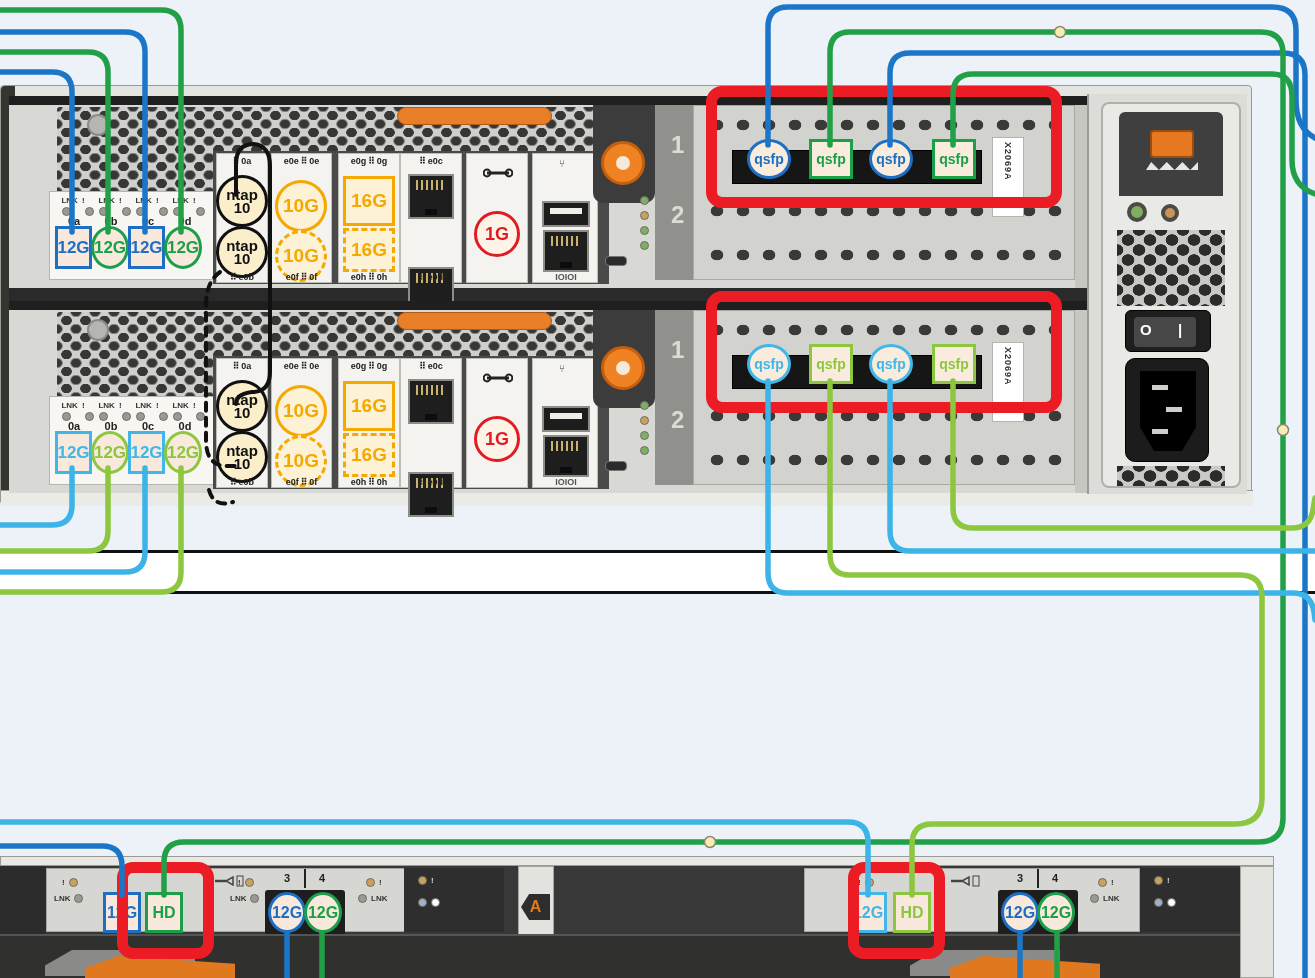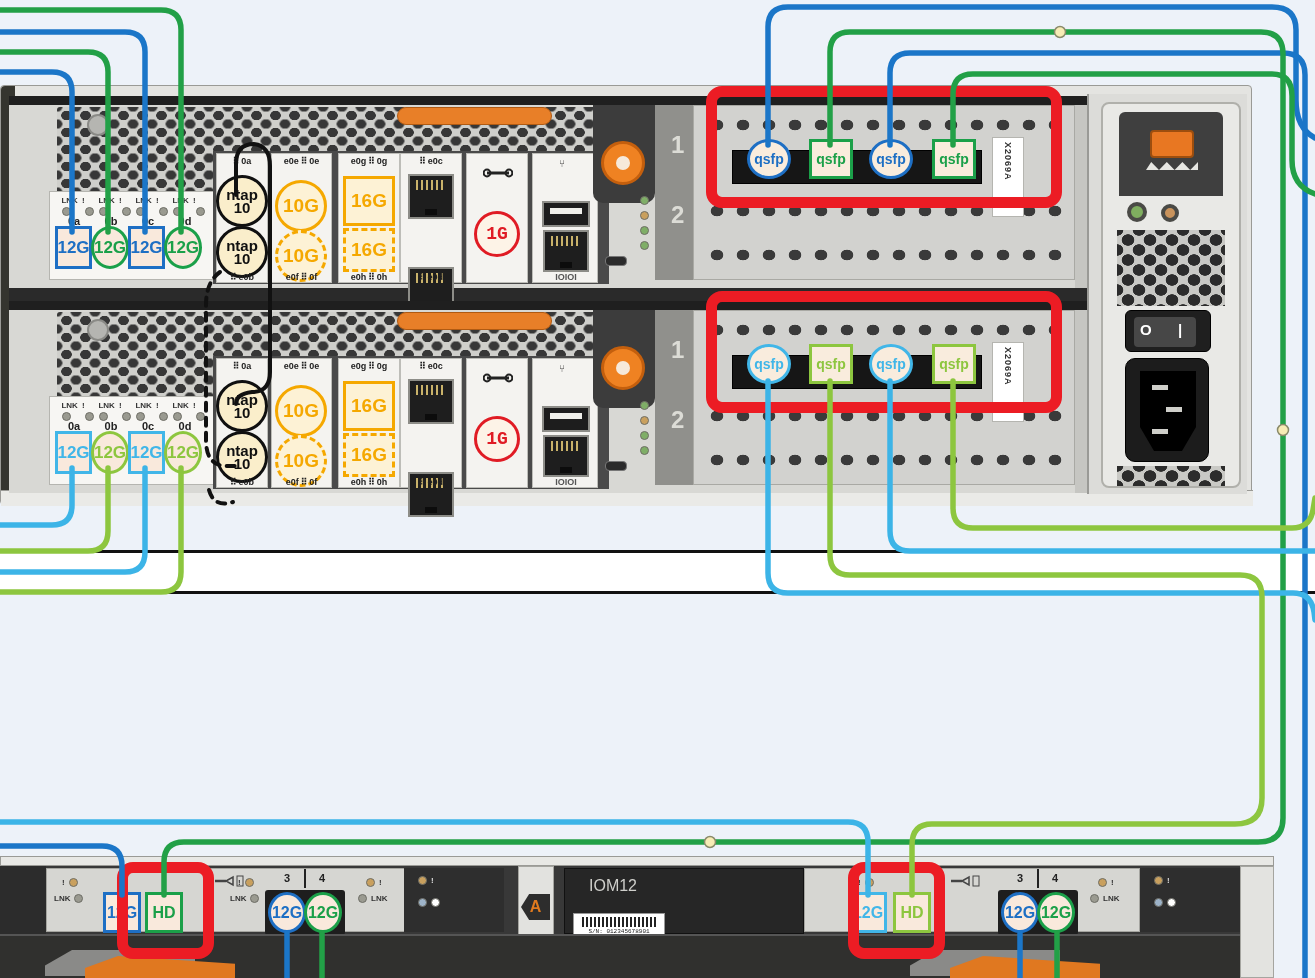--- a/index.html
+++ b/index.html
@@ -4,21 +4,21 @@
 <style>
   html,body{margin:0;padding:0;font-family:"Liberation Sans",sans-serif;}
   #scene{position:relative;width:1315px;height:978px;background:#edf2f9;overflow:hidden;}
   .abs{position:absolute;box-sizing:border-box;}
   .port{display:flex;align-items:center;justify-content:center;font-weight:bold;background:#f9e9dc;box-sizing:border-box;font-size:17px;}
   .b-dkblue{border:3px solid #1e6fc4;color:#1e6fc4;}
   .b-dkgreen{border:3px solid #1ba049;color:#1ba049;}
   .b-ltblue{border:3px solid #41b6e8;color:#41b6e8;}
   .b-ltgreen{border:3px solid #8dc63f;color:#8dc63f;}
   .b-amber{border:3px solid #f5a800;color:#f5a800;background:#fdf2d5;}
-  .b-red{border:3px solid #e01b24;color:#e01b24;background:#fdf3e7;font-family:Liberation Mono, monospace;}
+  .b-red{border:3px solid #e01b24;color:#e01b24;background:#fdf3e7;}
   .round{border-radius:50%;}
   .dash{border-style:dashed;}
   .ntap{width:52px;height:52px;border-radius:50%;border:3px solid #101010;background:#faeecb;color:#101010;
         display:flex;flex-direction:column;align-items:center;justify-content:center;font-weight:bold;line-height:13px;font-size:15px;}
   .hexes{background-color:#cfcfcb;background-image:radial-gradient(#373737 5px,transparent 5.6px),radial-gradient(#373737 5px,transparent 5.6px);
          background-size:19px 17px;background-position:0 0,9.5px 8.5px;border-radius:3px;}
   .hexsm{background-color:#c9c9c5;background-image:radial-gradient(#2c2c2c 6px,transparent 6.6px),radial-gradient(#2c2c2c 6px,transparent 6.6px);
          background-size:22px 20px;background-position:0 0,11px 10px;}
   .fandots{background-image:radial-gradient(#3a3a3a 6px,transparent 6.6px);background-size:26px 22px;background-position:4px 2px;}
   .card{background:#f4f3f0;border:1px solid #bdbdb8;}
@@ -486,27 +486,20 @@
 
     <div class="abs" style="left:518px;top:10px;width:36px;height:112px;background:#e2e2df;border:1px solid #a5a5a0;"></div>
     <div class="abs badgeAB" style="left:521px;top:38px;width:29px;height:26px;">
         <span>A</span>
       </div>
     <div class="abs badgeAB" style="left:521px;top:92px;width:29px;height:26px;">
         <span>B</span>
       </div>
 
     <div class="abs" style="left:554px;top:10px;width:686px;height:68px;background:#383838;"></div>
-    <div class="abs" style="left:564px;top:12px;width:240px;height:66px;background:#262626;border:1px solid #111;">
-      <div class="abs" style="left:24px;top:8px;color:#cfcfcb;font-size:16px;">IOM12</div>
-      <div class="abs barcode" style="left:8px;top:44px;width:92px;height:22px;">
-        <div class="bars"></div>
-        <div class="sn"><span>S/N:</span> <span>012345678901</span></div>
-      </div>
-    </div>
     <div class="abs" style="left:804px;top:12px;width:336px;height:64px;background:#d6d6d2;border:1px solid #a5a5a0;"></div>
 
     <div class="abs lblrow" style="left:858px;top:22px;">
         <span>!</span>
         <span class="dot led-a"></span>
       </div>
     <div class="abs lblrow" style="left:850px;top:38px;">
         <span>LNK</span>
         <span class="dot"></span>
       </div>

